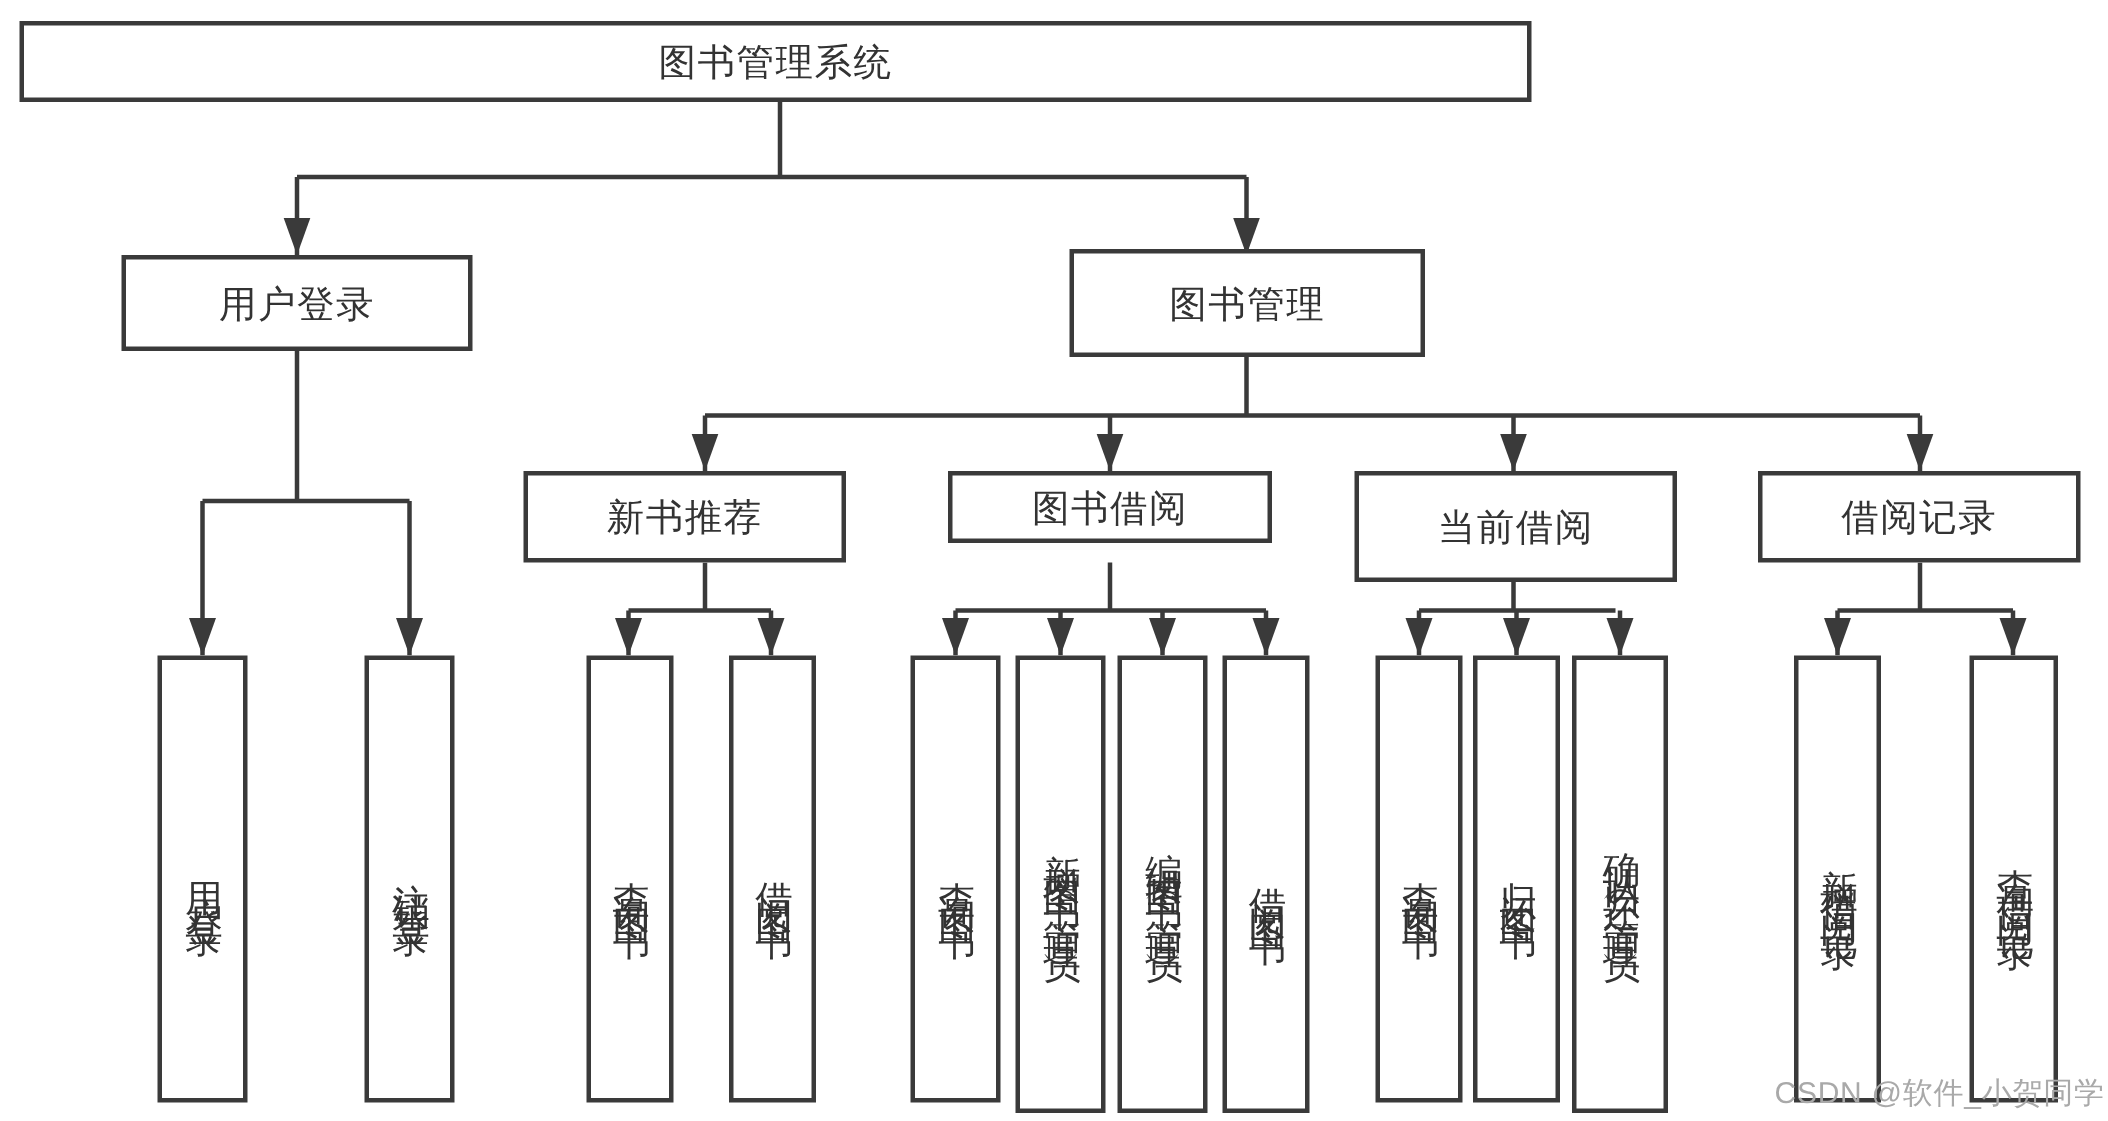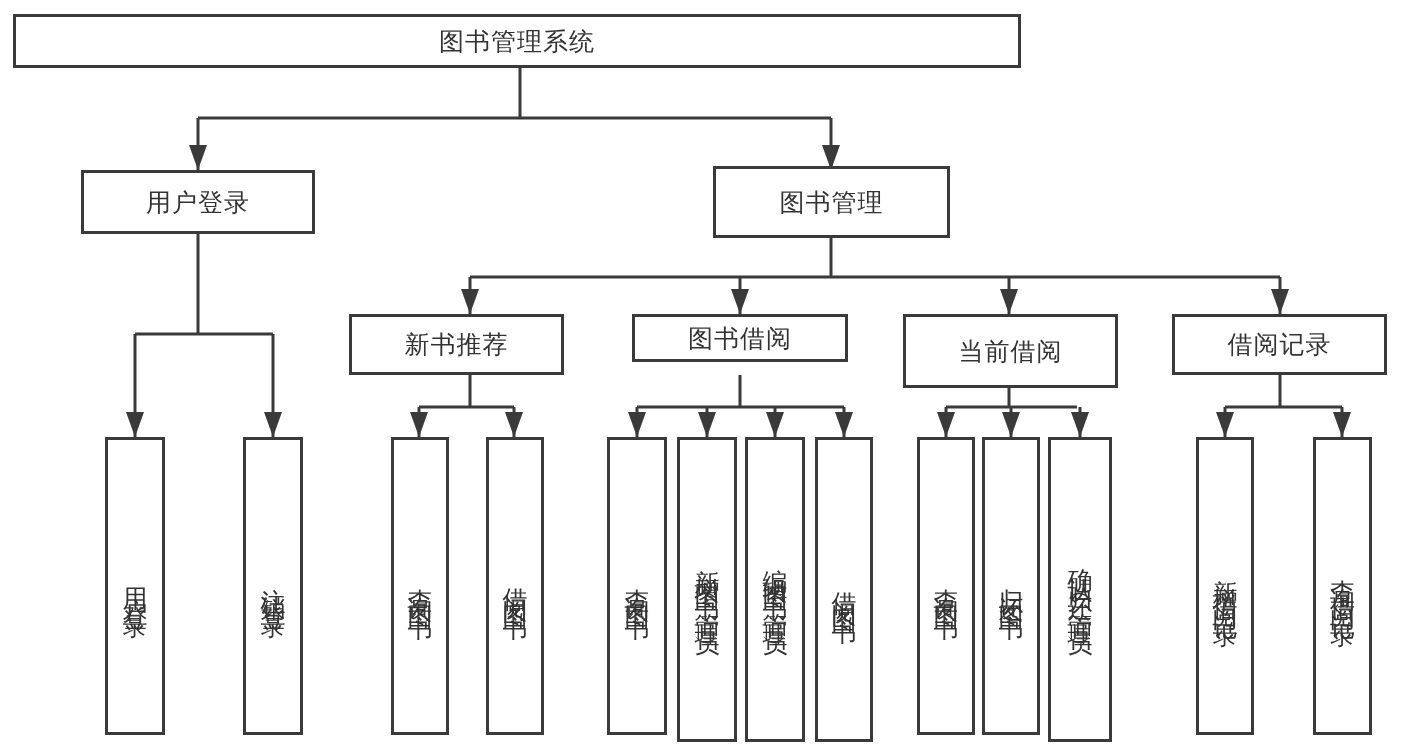--- a/index.html
+++ b/index.html
@@ -106,14 +106,15 @@
   <div class="node vert" style="left:745px; top:437px; width:60px; height:305px;">编辑图书（管理员）</div>
   <div class="node vert" style="left:815px; top:437px; width:58px; height:305px;">借阅图书</div>
 
   <div class="node vert" style="left:917px; top:437px; width:58px; height:298px;">查询图书</div>
   <div class="node vert" style="left:982px; top:437px; width:58px; height:298px;">归还图书</div>
   <div class="node vert" style="left:1048px; top:437px; width:64px; height:305px;">确认归还（管理员）</div>
 
   <div class="node vert" style="left:1196px; top:437px; width:58px; height:298px;">新增借阅记录</div>
   <div class="node vert" style="left:1313px; top:437px; width:59px; height:298px;">查询借阅记录</div>
 
+  <div id="watermark">CSDN @软件_小贺同学</div>
 
 </div>
 
 </body></html>

